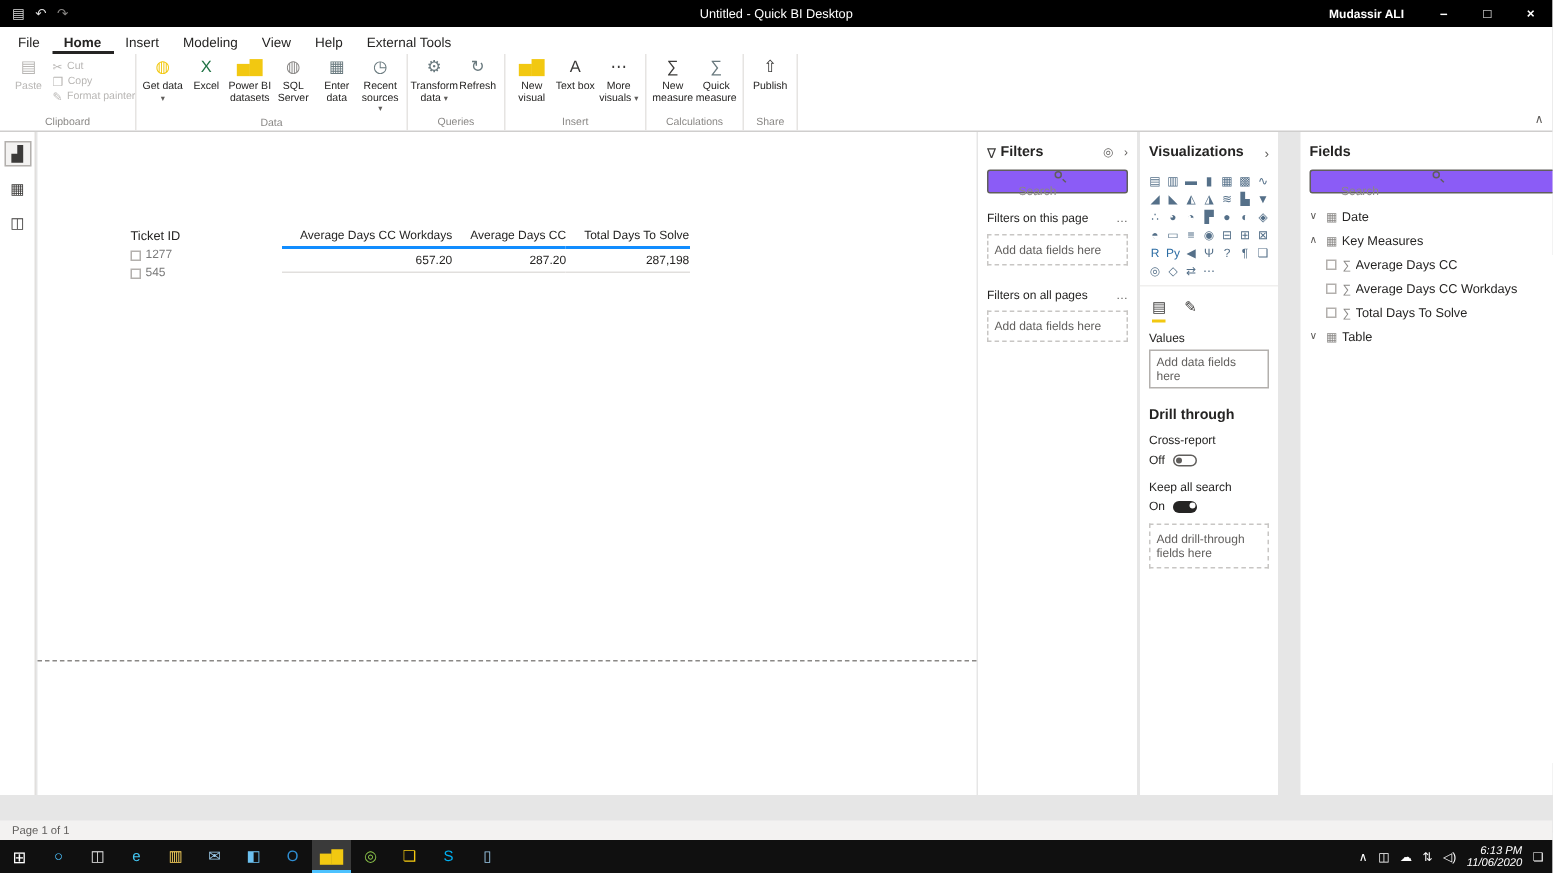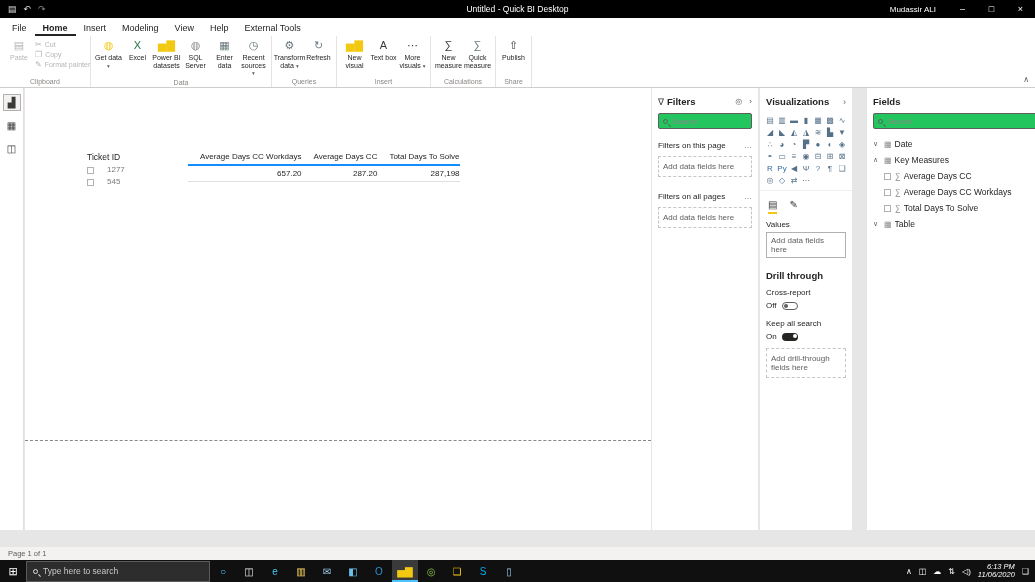--- a/index.html
+++ b/index.html
@@ -5,21 +5,21 @@
   *{margin:0;padding:0;box-sizing:border-box;font-family:"Liberation Sans",sans-serif;}
   html,body{width:1035px;height:582px;overflow:hidden;}
   body{position:relative;background:#e6e6e6;font-size:9px;color:#252423;}
   .spacer{flex:1;}
 
   
   .titlebar{position:absolute;top:0;left:0;right:0;height:18px;background:#000;color:#fff;display:flex;align-items:center;}
   .qa{display:flex;gap:7px;padding-left:8px;z-index:2;}
   .qa span{font-size:9px;color:#ddd;}
   .tb-title{position:absolute;left:0;right:0;text-align:center;font-size:8.5px;color:#fff;}
-  .tb-right{margin-left:auto;display:flex;align-items:center;z-index:2;}
+  .tb-right{margin-left:auto;display:flex;align-items:center;z-index:2;font-weight:bold;}
   .tb-user{font-size:8px;margin-right:12px;}
   .winbtn{width:29px;height:18px;display:flex;align-items:center;justify-content:center;font-size:9px;color:#fff;}
 
   
   .menubar{position:absolute;top:18px;left:0;right:0;height:18px;background:#fff;display:flex;align-items:flex-end;padding-left:4px;}
   .menutab{padding:2px 8px 3px;font-size:9px;color:#252423;}
   .menutab.active{font-weight:bold;border-bottom:2px solid #252423;padding-bottom:1px;}
 
   
   .ribbon{position:absolute;top:36px;left:0;right:0;height:52px;background:#fff;border-bottom:1px solid #cfcecd;display:flex;}
@@ -41,38 +41,38 @@
   .workspace{position:absolute;top:88px;left:0;width:1035px;height:442px;background:#e6e6e6;}
   .sidebar{position:absolute;left:0;top:0;width:24px;height:100%;background:#fff;border-right:1px solid #e1dfdd;display:flex;flex-direction:column;align-items:center;padding-top:6px;gap:6px;}
   .viewicon{width:18px;height:17px;display:flex;align-items:center;justify-content:center;font-size:10px;color:#3b3a39;border:1px solid transparent;}
   .viewicon.active{border-color:#b3b0ad;background:#f3f2f1;}
 
   .canvas{position:absolute;left:25px;top:0;width:626px;height:100%;background:#fff;padding-left:40px;}
   .page-boundary{position:absolute;left:0;top:352px;width:100%;height:0;border-top:1px dashed #8a8886;}
 
   .slicer{position:absolute;left:62px;top:64px;}
   .slicer-title{font-size:8.5px;color:#252423;}
-  .slicer-item{display:flex;align-items:flex-end;gap:13px;margin-top:3px;color:#7a7a7a;font-size:8px;}
+  .slicer-item{display:flex;align-items:flex-end;gap:3px;margin-top:3px;color:#7a7a7a;font-size:8px;}
   .cb{width:7px;height:7px;border:1px solid #b3b0ad;background:#fff;flex:none;display:inline-block;}
 
   .vtable{position:absolute;left:163px;top:64px;border-collapse:collapse;}
   .vtable th{font-size:8px;font-weight:normal;text-align:right;padding:0 0 3px 12px;border-bottom:2px solid #118DFF;color:#252423;white-space:nowrap;}
   .vtable td{font-size:8px;text-align:right;padding:3px 0 3px 12px;color:#252423;border-bottom:1px solid #e1dfdd;white-space:nowrap;}
 
   
   .pane{position:absolute;top:0;height:100%;background:#fff;}
   .pane-filters{left:652px;width:106px;}
   .pane-viz{left:760px;width:92px;}
   .pane-fields{left:854px;width:181px;margin-left:13px;}
   .pane-header{display:flex;align-items:center;gap:3px;padding:8px 6px 5px;font-size:9.5px;font-weight:bold;color:#252423;}
   .collapse{color:#605e5c;font-size:9px;font-weight:normal;}
   .hicon{color:#605e5c;font-size:8px;font-weight:normal;margin-left:4px;}
   .funnel{font-size:9px;color:#3b3a39;font-weight:normal;}
 
-  .searchbox{margin:1px 6px 7px;border:1px solid #605e5c;border-radius:2px;height:16px;display:flex;align-items:center;gap:4px;padding:0 4px;background:#22c55e;}
+  .searchbox{margin:1px 6px 7px;border:1px solid #605e5c;border-radius:2px;height:16px;display:flex;align-items:center;gap:4px;padding:0 20px;background:#8b5cf6;flex-direction:column;}
   .searchbox input{border:none;outline:none;width:100%;font-size:8px;color:#252423;background:transparent;}
   .searchbox input::placeholder{color:#8a8886;}
   .mag{width:5px;height:5px;border:1px solid #605e5c;border-radius:50%;position:relative;flex:none;}
   .mag::after{content:"";position:absolute;width:3px;height:1px;background:#605e5c;transform:rotate(45deg);left:4px;top:5px;}
   .mag.magw{border-color:#ddd;}
   .mag.magw::after{background:#ddd;}
 
   .fsection-label{display:flex;align-items:center;padding:5px 6px 3px;font-size:8px;color:#252423;}
   .dots{color:#605e5c;font-size:8px;}
   .dropzone{margin:3px 6px 10px;border:1px dashed #c8c6c4;padding:5px 4px;font-size:8px;color:#605e5c;background:#fff;}
@@ -505,24 +505,20 @@
       <span>Page 1</span>
     </div>
   <div class="addpage">+</div>
 </div>
 <div class="statusbar">
   <span>Page 1 of 1</span>
 </div>
 
 <div class="taskbar">
   <div class="startbtn">⊞</div>
-  <div class="tsearch">
-    <span class="mag magw"></span>
-    <input placeholder="Type here to search" style="">
-  </div>
   <div class="tapps">
 
   <div class="tapp">
         <span style="color: rgb(76, 194, 255);">○</span>
       </div>
       <div class="tapp">
         <span style="color: rgb(232, 232, 232);">◫</span>
       </div>
       <div class="tapp">
         <span style="color: rgb(68, 200, 245);">e</span>

